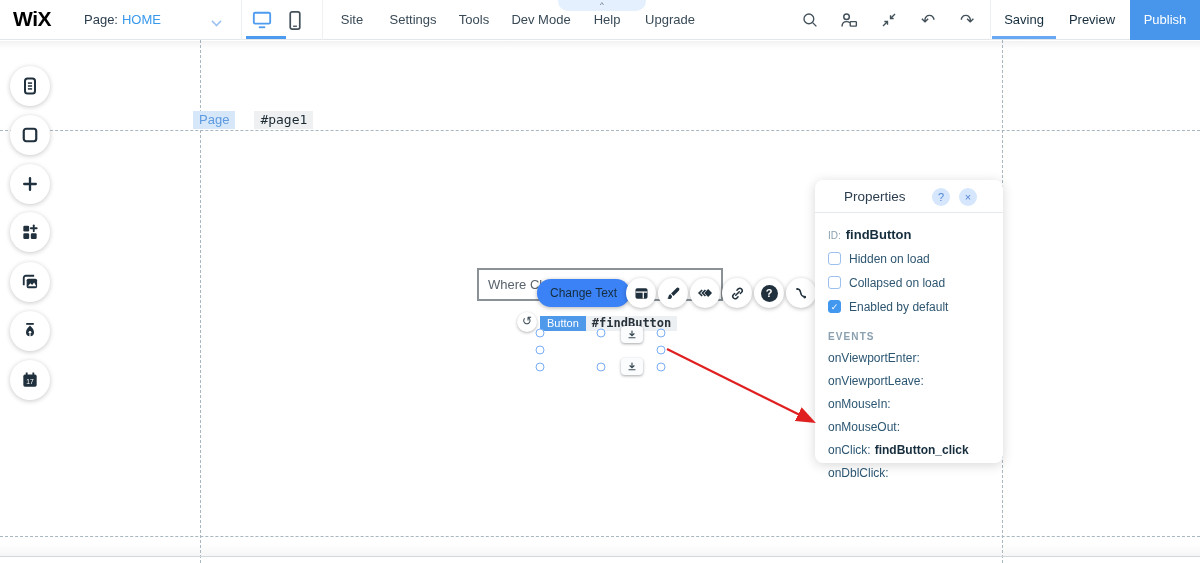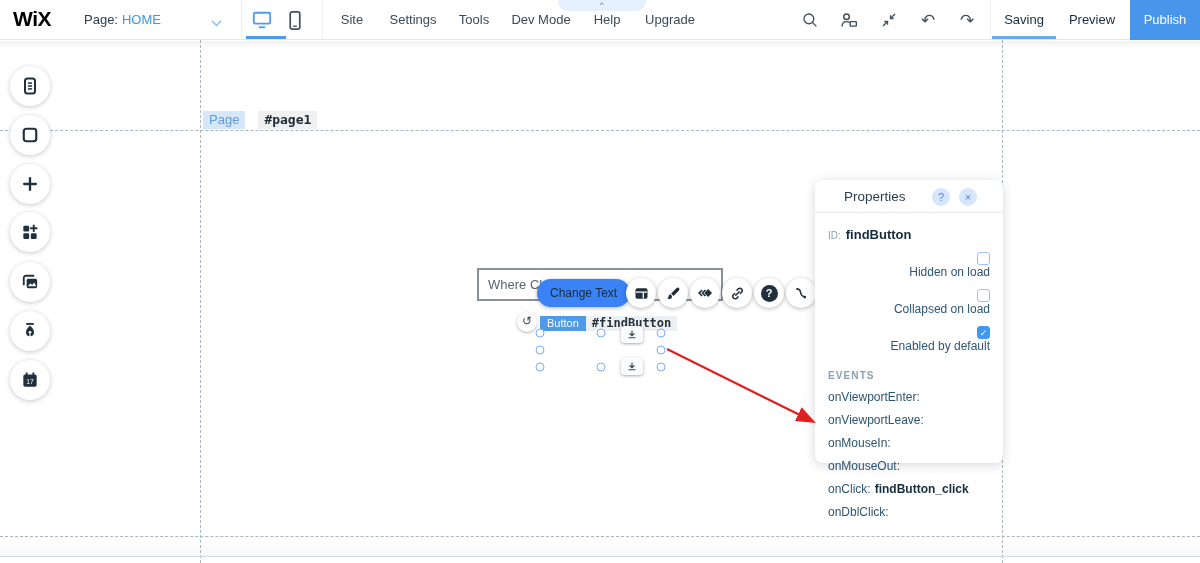--- a/index.html
+++ b/index.html
@@ -35,23 +35,23 @@
           font-size:13px; text-align:center; line-height:40px; cursor:pointer; }
 
   
   .guide-v { position:absolute; top:40px; bottom:0; width:0; border-left:1px dashed #A9B7C0; z-index:5; }
   .guide-h { position:absolute; left:0; width:1200px; height:0; border-top:1px dashed #A9B7C0; z-index:5; }
   .footer-grad { position:absolute; top:543px; left:0; width:1200px; height:13px;
           background:linear-gradient(to bottom, rgba(0,0,0,0), rgba(0,0,0,0.035)); z-index:4; }
   .footer-line { position:absolute; top:556px; left:0; width:1200px; height:1px; background:#D2D9DD; z-index:6; }
 
   
-  .page-label { position:absolute; left:203px; top:111px; display:flex; gap:13px; z-index:8; align-items:flex-start; }
+  .page-label { position:absolute; left:193px; top:111px; display:flex; gap:19px; z-index:8; align-items:flex-start; }
   .chip-page { background:#D7E7FA; color:#5D9BE0; font-size:13px; padding:1px 6px 2px; }
-  .chip-id   { background:#EEF0F2; color:#1B2A33; font-size:13px; font-weight:700; padding:1px 6px 2px;
+  .chip-id   { background:#EEF0F2; color:#1B2A33; font-size:13px; font-weight:400; padding:1px 6px 2px;
                font-family:"DejaVu Sans Mono", monospace; }
 
   
   .side-circle { position:absolute; left:10px; width:40px; height:40px; border-radius:50%; background:#fff;
           box-shadow:0 1px 5px rgba(0,0,0,0.22); display:flex; align-items:center; justify-content:center;
           z-index:20; cursor:pointer; }
   .cm-pill { position:absolute; left:10px; top:409px; height:38px; background:#fff; border-radius:19px;
           box-shadow:0 1px 6px rgba(0,0,0,0.22); display:flex; align-items:center; padding:0 18px 0 8px;
           z-index:20; cursor:pointer; }
   .cm-icon { width:23px; height:23px; border-radius:5px; background:#27A55F; margin-right:10px;
@@ -90,21 +90,21 @@
   
   .props-panel { position:absolute; left:815px; top:180px; width:188px; height:283px; background:#fff;
           border-radius:8px; box-shadow:0 2px 12px rgba(0,0,0,0.16); z-index:30; }
   .props-header { position:relative; height:33px; border-bottom:1px solid #E7EAEC; }
   .props-title { position:absolute; left:29px; top:0; line-height:33px; font-size:13.5px; color:#2B3D4D; }
   .hdr-circle { position:absolute; top:8px; width:18px; height:18px; border-radius:50%; background:#D6E6FC;
           color:#5086D6; font-size:11px; text-align:center; line-height:18px; cursor:pointer; }
   .props-body { padding:12px 13px 0; }
   .id-row { margin-top:2px; font-size:10px; color:#8AA0B0; }
   .id-row .id-value { font-size:13px; font-weight:bold; color:#162D3D; margin-left:5px; }
-  .cb-row { display:flex; align-items:flex-end; margin-top:10px; cursor:pointer;flex-direction:column; }
+  .cb-row { display:flex; align-items:flex-start; margin-top:10px; cursor:pointer; }
   .cb-box { width:13px; height:13px; border-radius:3px; border:1.5px solid #9CC1F0; background:#fff;
           flex:0 0 13px; text-align:center; line-height:12px; font-size:9px; color:#fff; }
   .cb-box.checked { background:#4297EE; border-color:#4297EE; }
   .cb-label { font-size:12px; color:#2E5671; margin-left:8px; }
   .events-header { margin-top:17px; font-size:10px; font-weight:bold; letter-spacing:1.1px; color:#8AA0B0; }
   .event-row { margin-top:9px; font-size:12px; color:#2B5672; cursor:pointer; }
   .event-row .event-value { font-weight:bold; font-size:12px; color:#162D3D; margin-left:4px; }
 
   svg { display:block; }
 </style>

